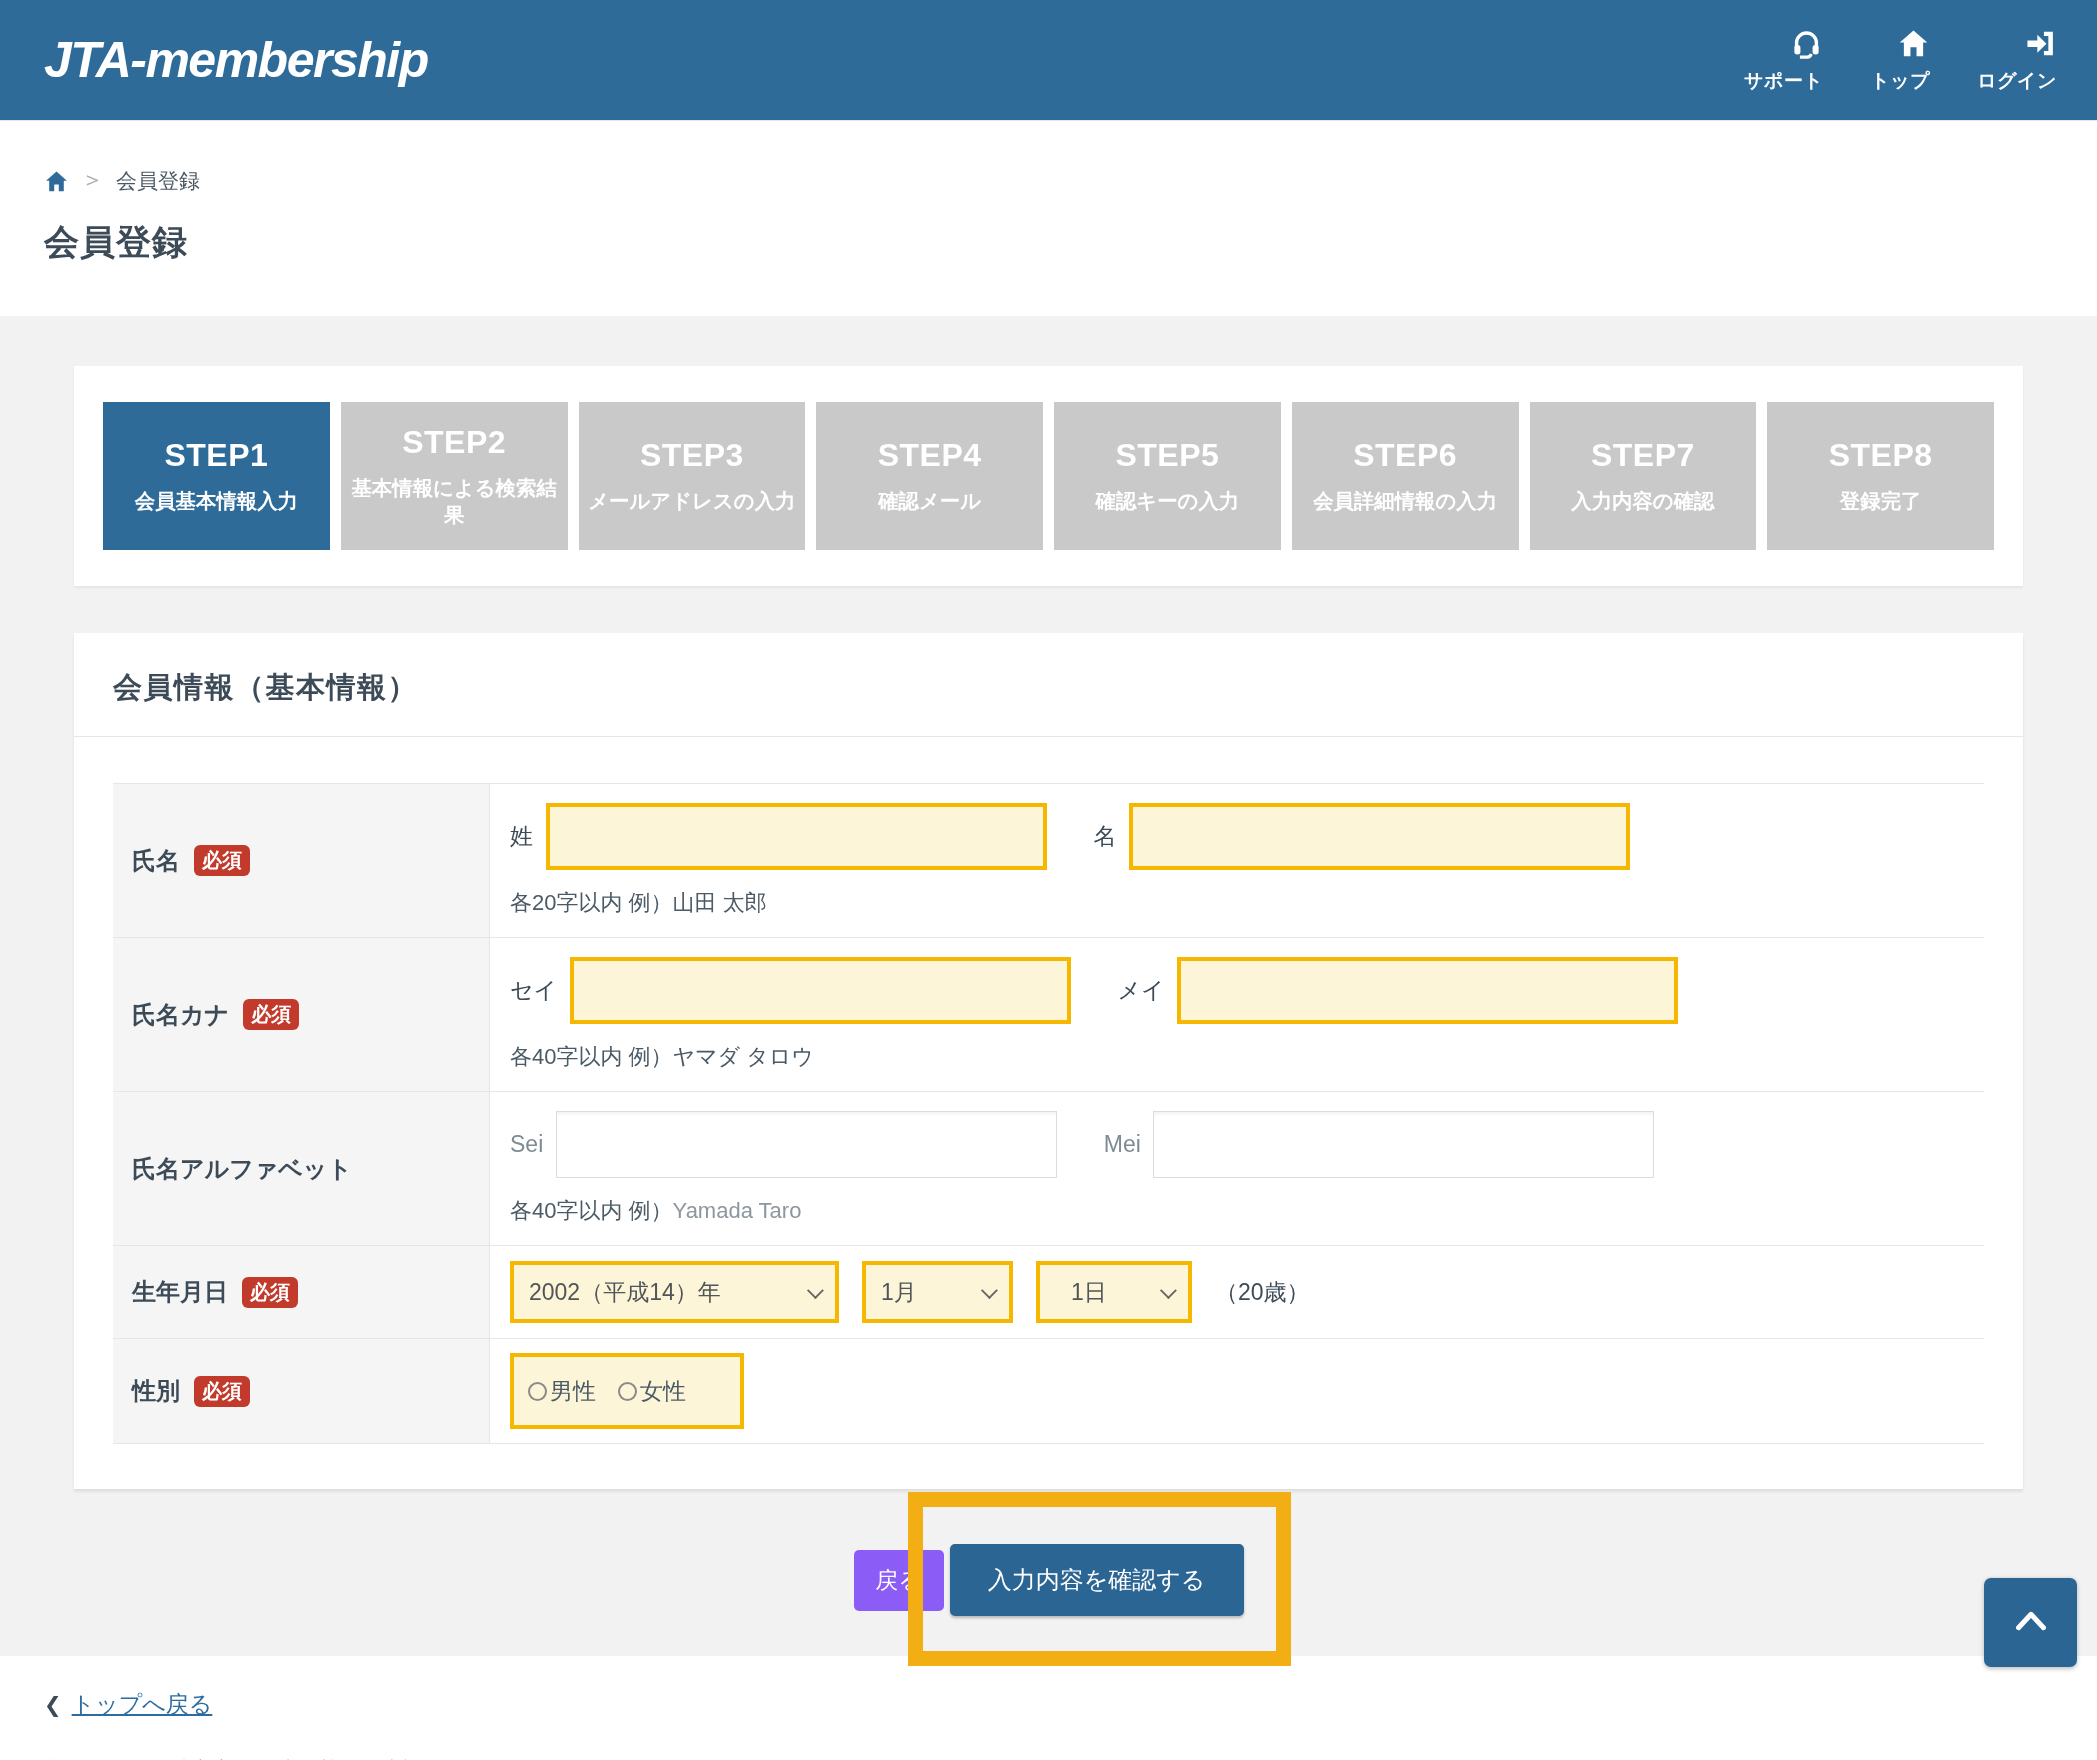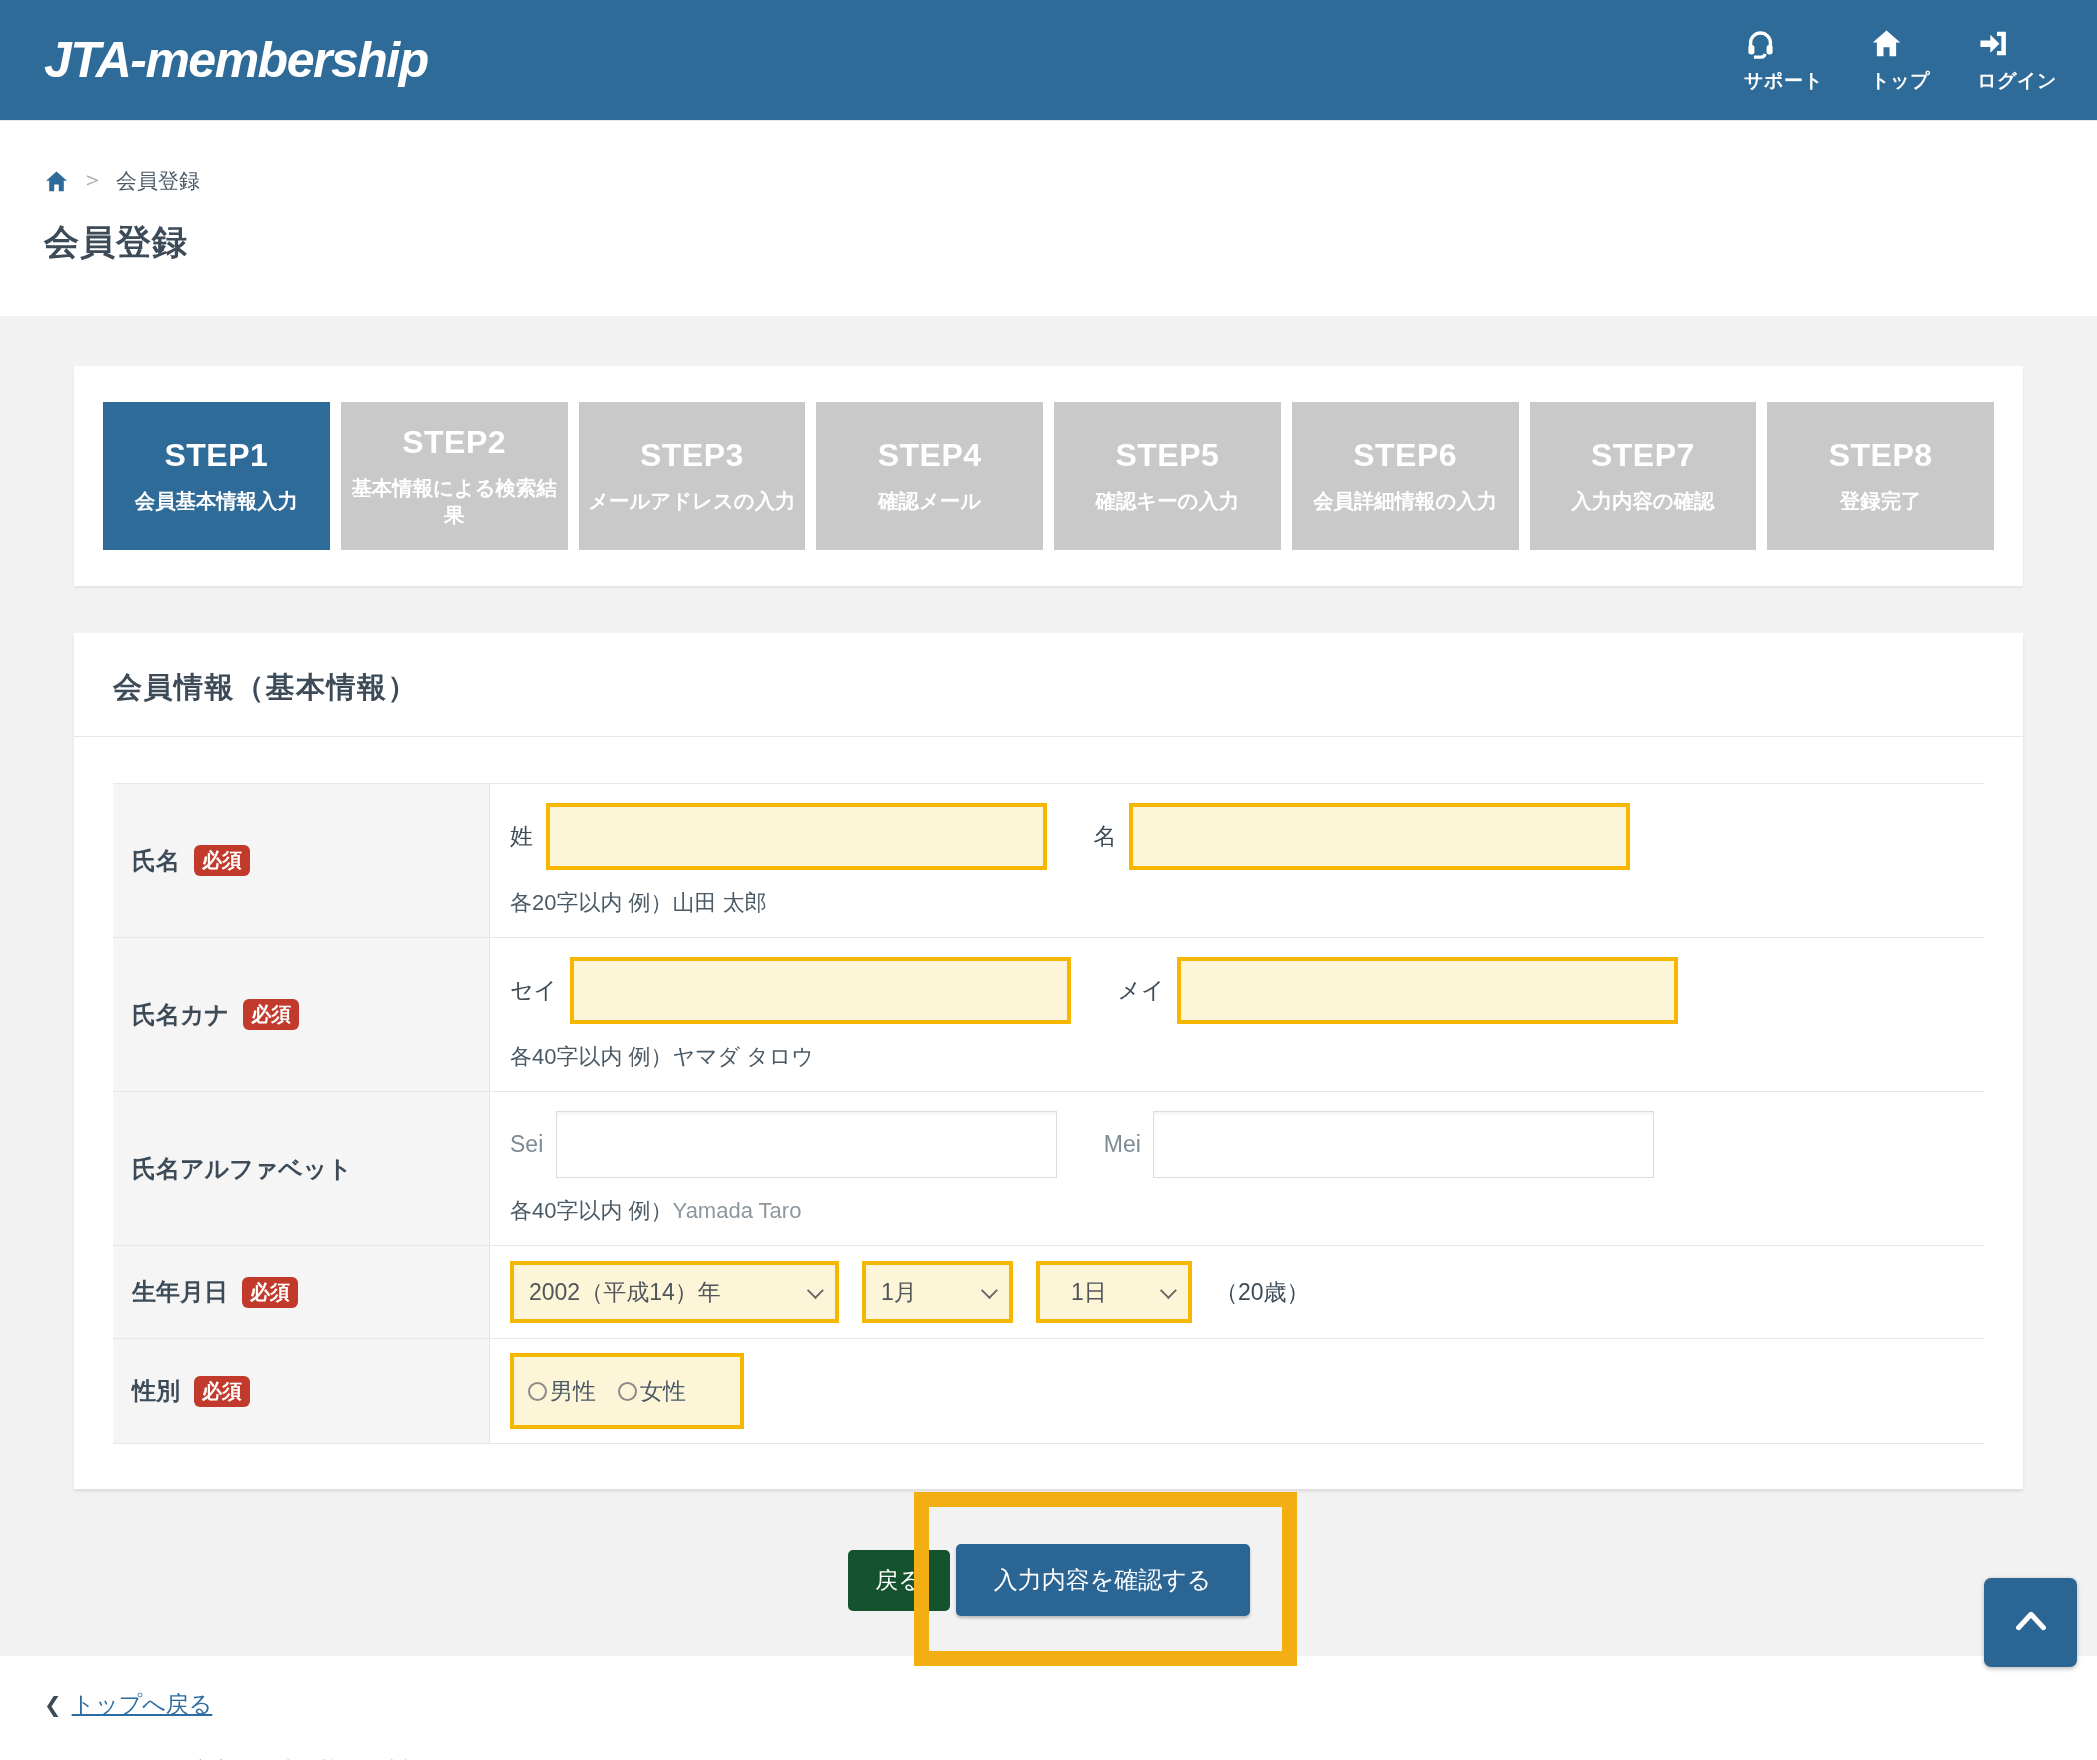--- a/index.html
+++ b/index.html
@@ -16,21 +16,21 @@
     height:121px; background:#2e6b99;
     display:flex; align-items:center; justify-content:space-between;
     padding:0 40px 0 44px;
     border-bottom:1.5px solid #e8e8e8;
   }
   .logo {
     color:#fff; font-size:50px; font-weight:bold; font-style:italic;
     letter-spacing:-1.5px; cursor:pointer; line-height:1;
   }
   .nav { display:flex; gap:47px; }
-  .nav-item { display:flex; flex-direction:column; align-items:flex-start; gap:8px; color:#fff; cursor:pointer; }
+  .nav-item { display:flex; flex-direction:column; align-items:flex-end; gap:8px; color:#fff; cursor:pointer; }
   .nav-item svg { width:33px; height:33px; display:block; }
   .nav-label { font-size:19px; font-weight:bold; letter-spacing:0.5px; }
 
   
   .top-section { background:#fff; padding:46px 45px 0 44px; height:195px; }
   .breadcrumb { display:flex; align-items:center; gap:12px; }
   .breadcrumb svg { width:25px; height:25px; display:block; }
   .crumb-sep { font-size:23px; color:#a9a9a9; line-height:1; padding-bottom:3px; }
   .crumb-text { font-size:21px; color:#4a5a66; }
   .page-title { margin:24px 0 0; font-size:35px; font-weight:bold; color:#3c4b57; letter-spacing:1px; }
@@ -101,21 +101,21 @@
     display:flex; align-items:center; padding:0 14px; gap:22px;
   }
   .radio-opt { display:flex; align-items:center; gap:3px; font-size:23px; color:#4a5a66; cursor:pointer; }
   .radio-circle {
     width:19px; height:19px; border:2px solid #8a8a8a; border-radius:50%; background:transparent; flex:none;
   }
 
   
   .buttons-row { margin-top:55px; display:flex; justify-content:center; align-items:center; gap:6px; position:relative; }
   .btn-back {
-    width:102px; height:61px; background:#14532d; color:#fff; font-size:23px;
+    width:90px; height:61px; background:#8b5cf6; color:#fff; font-size:23px;
     border:none; border-radius:5px; cursor:pointer;
     font-family:inherit;
   }
   .confirm-wrap { position:relative;text-decoration:underline; }
   .btn-confirm {
     width:294px; height:72px; background:#2b6594; color:#fff; font-size:24px;
     border:none; border-radius:5px; cursor:pointer; box-shadow:0 2px 3px rgba(0,0,0,0.25);
     font-family:inherit; position:relative; z-index:2;
   }
   .highlight-ring {

